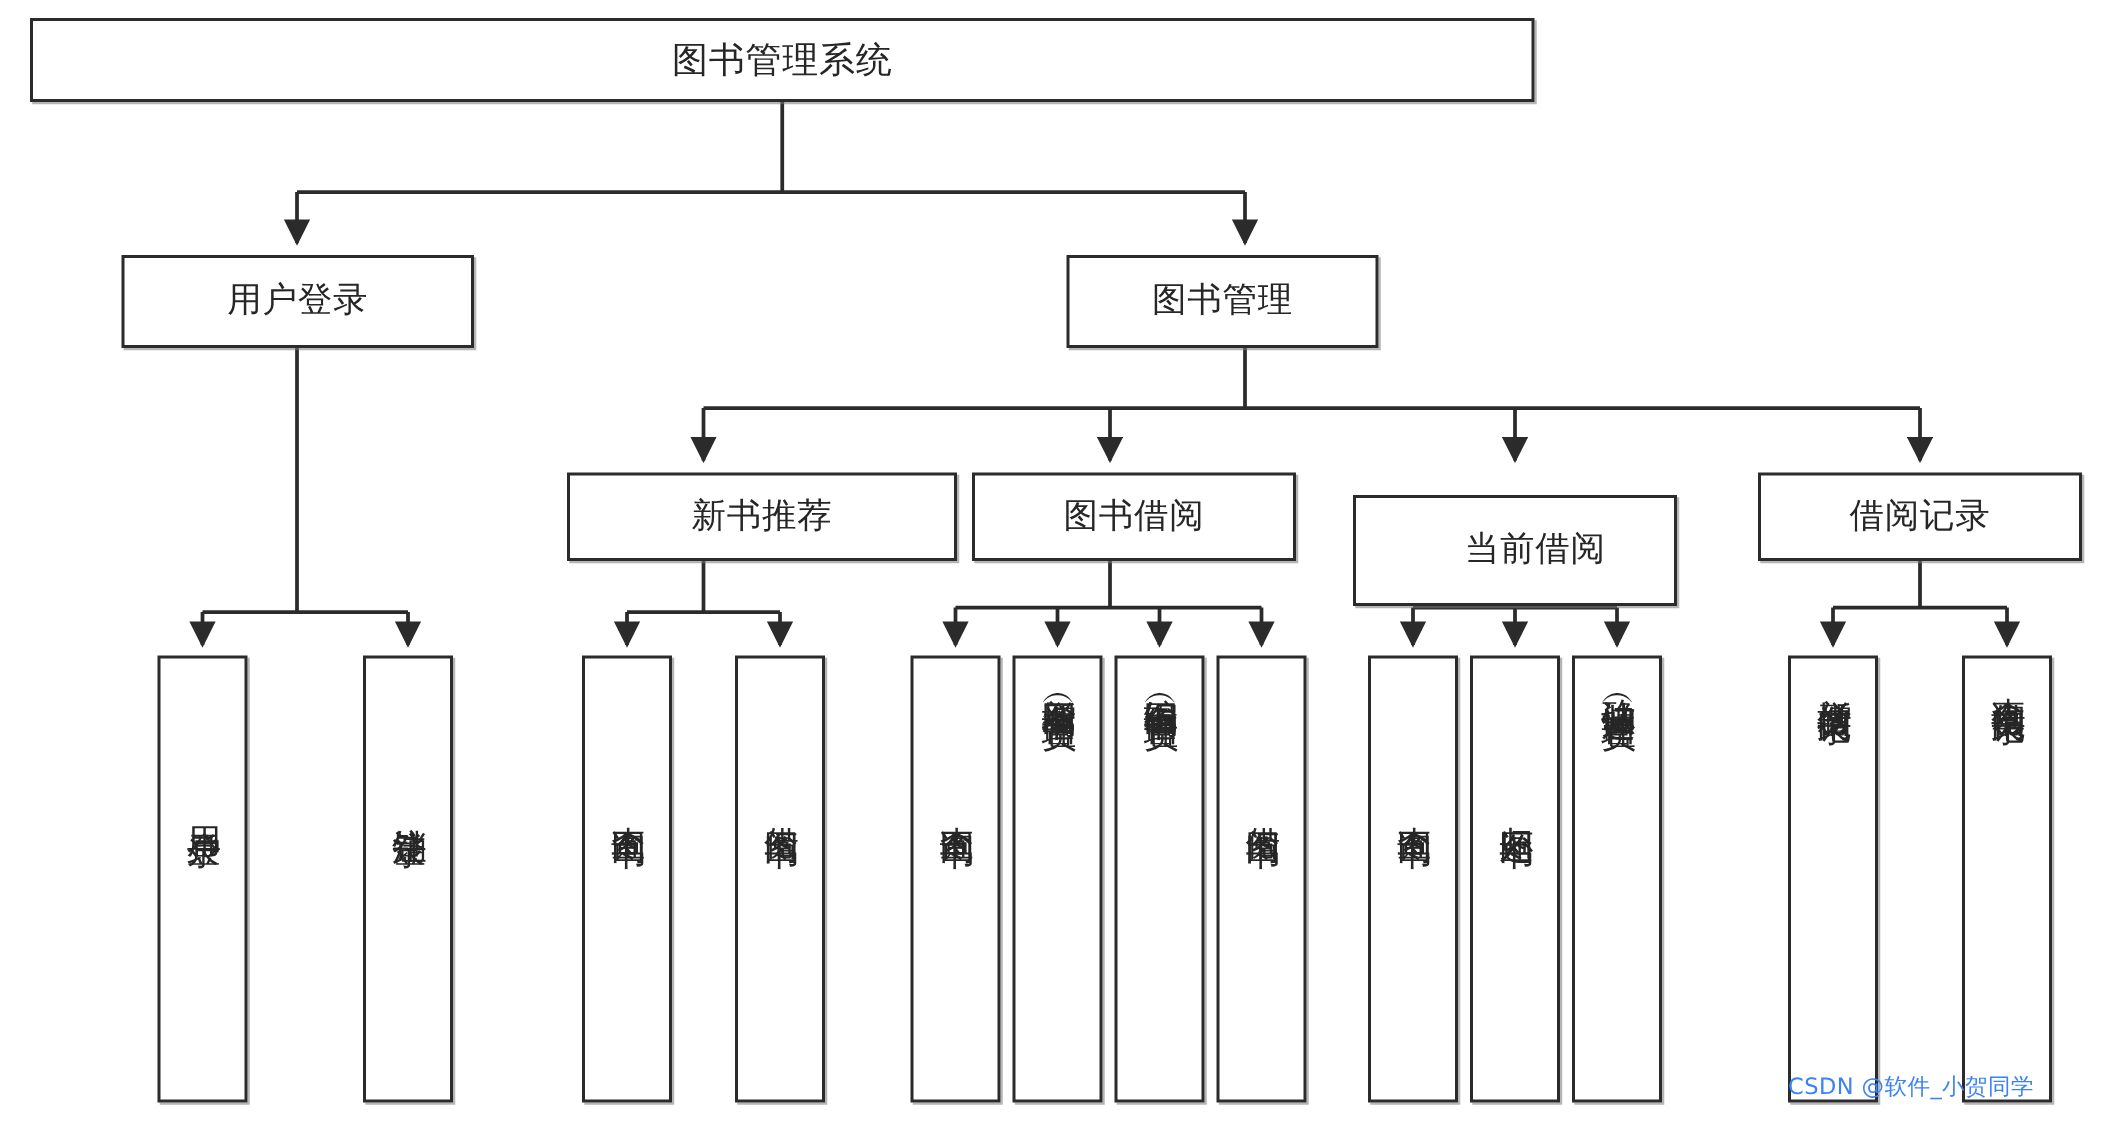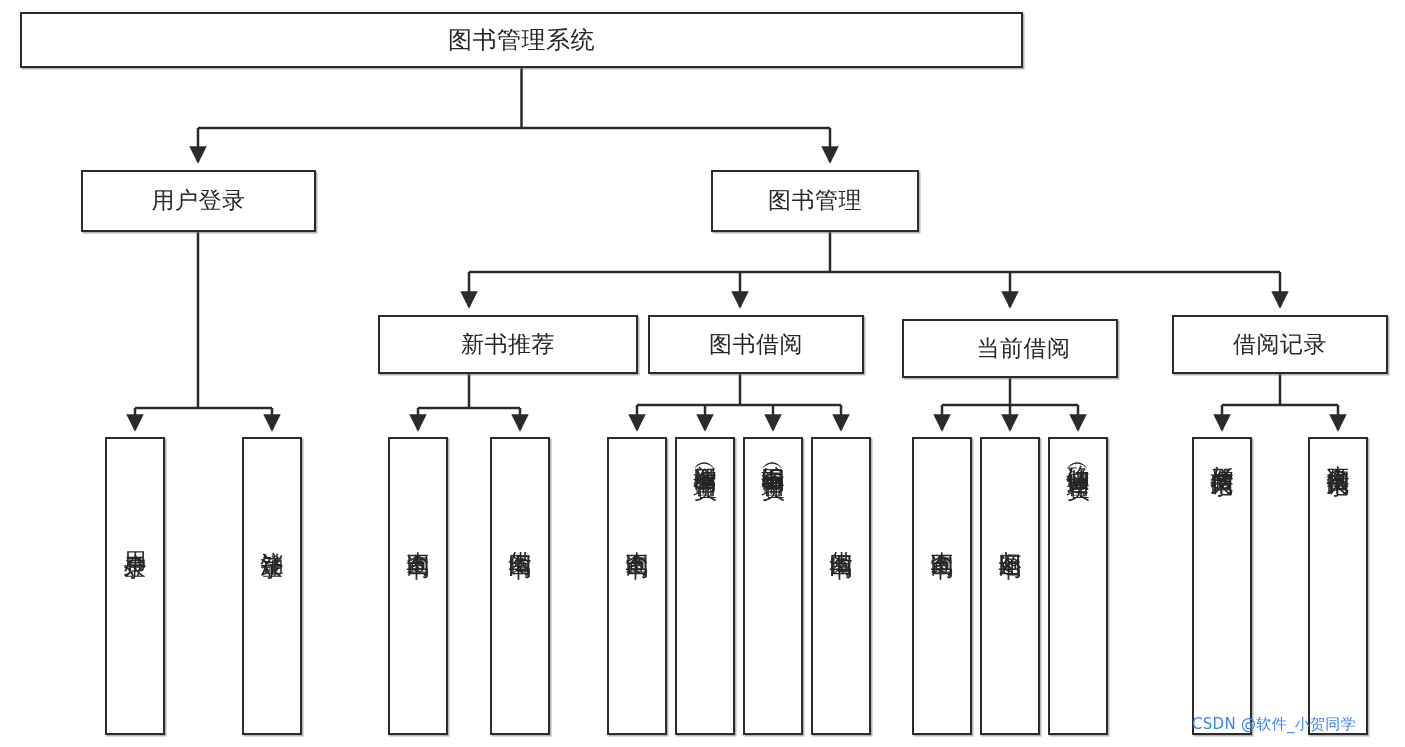--- a/index.html
+++ b/index.html
@@ -139,21 +139,21 @@
   <div class="node horiz" style="left:711px; top:170px; width:208px; height:62px;">
     <span class="lbl">图书管理</span>
   </div>
 
   <div class="node horiz" style="left:362px; top:315px; width:260px; height:59px;margin-left:16px;">
     <span class="lbl">新书推荐</span>
   </div>
   <div class="node horiz" style="left:648px; top:315px; width:216px; height:59px;">
     <span class="lbl">图书借阅</span>
   </div>
-  <div class="node horiz" style="left:902px; top:319px; width:216px; height:59px;padding-left:27px;">
+  <div class="node horiz" style="left:902px; top:330px; width:216px; height:74px;padding-left:27px;">
     <span class="lbl">当前借阅</span>
   </div>
   <div class="node horiz" style="left:1172px; top:315px; width:216px; height:59px;">
     <span class="lbl">借阅记录</span>
   </div>
 
   <div class="node vert mid" style="left:105px; top:437px; width:60px; height:298px;">
     <span class="lbl">用户登录</span>
   </div>
   <div class="node vert mid" style="left:242px; top:437px; width:60px; height:298px;">

